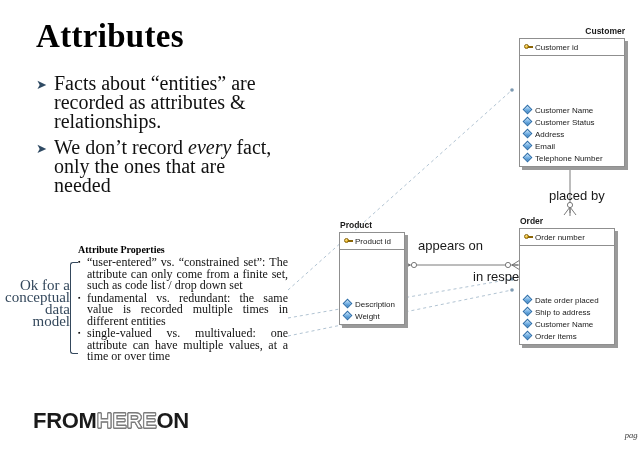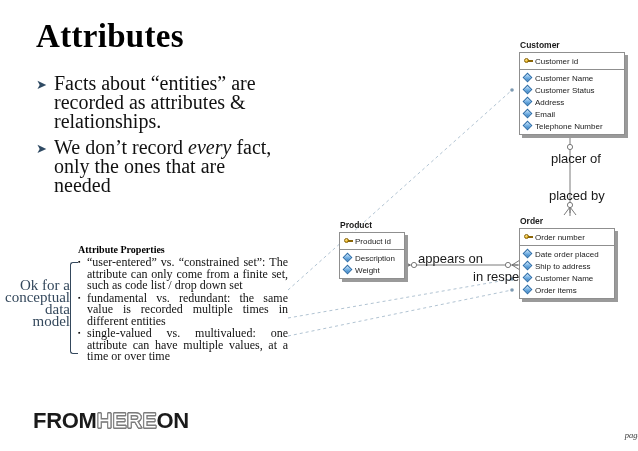--- a/index.html
+++ b/index.html
@@ -139,20 +139,21 @@
     border: 1px solid #8f8f8f;
     box-shadow: 3px 3px 0 0 #9a9a9a;
     box-sizing: border-box;
   }
   .entity-key-section {
     border-bottom: 1px solid #8f8f8f;
     padding: 2px 4px 2px 3px;
   }
   .entity-attr-section {
     padding: 2px 4px 2px 3px;
+    margin-top: 46px;
   }
   .attr-row {
     display: flex;
     align-items: center;
     height: 12px;
     font-family: "Liberation Sans", sans-serif;
     font-size: 8px;
     color: #1a1a1a;
     white-space: nowrap;
   }
@@ -324,24 +325,24 @@
       <line x1="512" y1="265" x2="520" y2="260"></line>
       <line x1="512" y1="265" x2="521" y2="265"></line>
       <line x1="512" y1="265" x2="520" y2="270"></line>
     </g>
     <circle cx="414" cy="265" r="2.6" fill="#ffffff" stroke="#6b6b6b" stroke-width="0.9"></circle>
     <circle cx="508" cy="265" r="2.6" fill="#ffffff" stroke="#6b6b6b" stroke-width="0.9"></circle>
   </svg>
 
   <div class="rel-label" style="left:551px; top:151px;">placer of</div>
   <div class="rel-label" style="left:549px; top:188px;">placed by</div>
-  <div class="rel-label" style="left:418px; top:251px;">appears on</div>
+  <div class="rel-label" style="left:418px; top:238px;">appears on</div>
   <div class="rel-label" style="left:473px; top:269px;">in respect of</div>
 
-  <div class="entity" style="left:519px; top:40px; width:106px;">
+  <div class="entity" style="left:519px; top:26px; width:106px;text-align:right;">
     <div class="entity-title">Customer</div>
     <div class="entity-box">
       <div class="entity-key-section">
         <div class="attr-row">
           <span class="icon-key"></span>
           <span class="attr-label">Customer id</span>
         </div>
       </div>
       <div class="entity-attr-section">
         <div class="attr-row">

